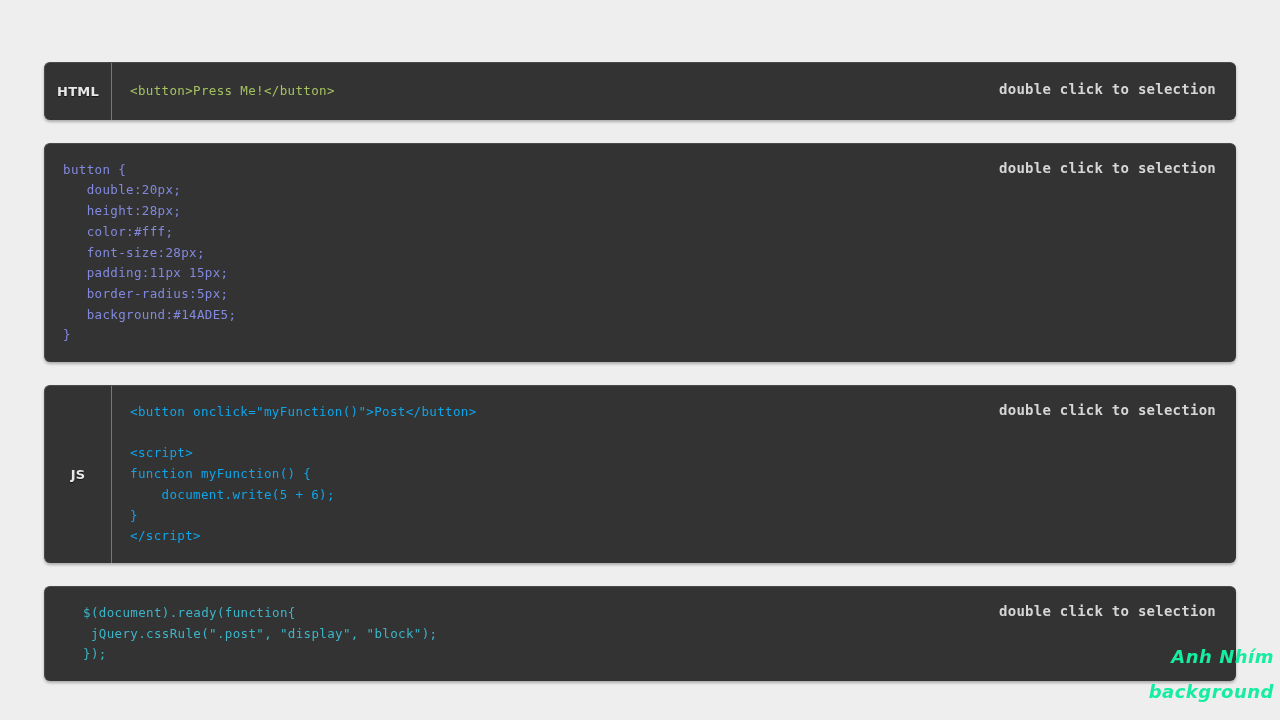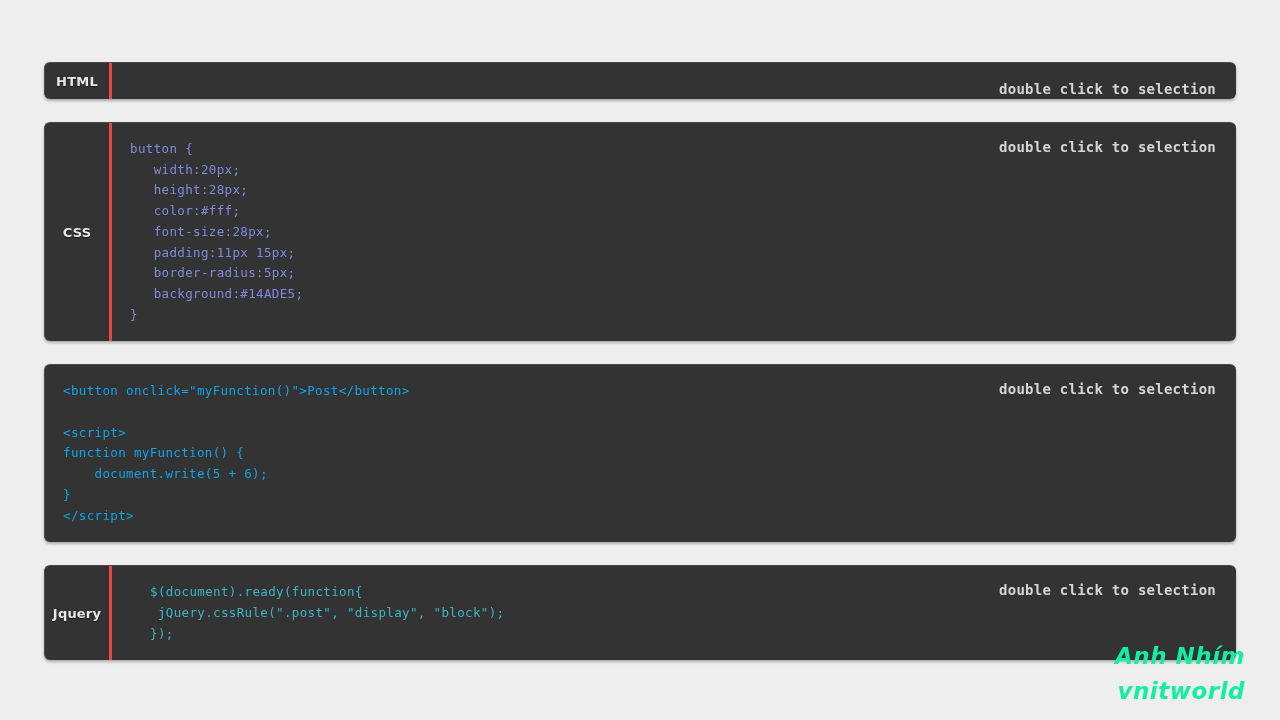--- a/index.html
+++ b/index.html
@@ -36,21 +36,21 @@
   }
 
   .panel + .panel { margin-top: 23px; }
 
   .panel-label {
     width: 67px;
     flex: 0 0 67px;
     display: flex;
     align-items: center;
     justify-content: center;
-    border-right: 3px solid #ef4444;
+    border-right: 1px solid #ef4444;
     box-sizing: border-box;
   }
 
   .panel-label span {
     font-family: "DejaVu Sans", sans-serif;
     font-weight: bold;
     font-size: 13px;
     color: #e8e8e8;
     letter-spacing: 0.2px;
     text-shadow: 0 1px 1px rgba(0,0,0,0.6);
@@ -90,90 +90,88 @@
     color: #d6d6d6;
     white-space: nowrap;
   }
 
   
   .panel.single .panel-body { padding-top: 18px; padding-bottom: 18px; }
   .panel.single .hint { top: 18px; }
 
   .watermark {
     position: absolute;
-    right: 35px;
+    right: 6px;
     bottom: 11px;
     text-align: right;
     font-family: "DejaVu Sans", sans-serif;
     font-weight: bold;
     font-style: italic;
-    font-size: 23px;
+    font-size: 18px;
     line-height: 35px;
     color: #15eda0;
     letter-spacing: 0.5px;
     pointer-events: none;
     z-index: 10;
   }
   .watermark div { display: block; }
 </style>
 </head>
 <body>
 
 <div class="stack">
 
   <div class="panel single">
     <div class="panel-label">
       <span>HTML</span>
     </div>
     <div class="panel-body">
+      <pre class="code html-code">&lt;button&gt;Press Me!&lt;/button&gt;</pre>
       <div class="hint">double click to selection</div>
     </div>
   </div>
 
   <div class="panel">
-    <div class="panel-label">
-      <span>CSS</span>
-    </div>
     <div class="panel-body">
       <pre class="code css-code">button {
-   width:20px;
+   double:20px;
    height:28px;
    color:#fff;
    font-size:28px;
    padding:11px 15px;
    border-radius:5px;
    background:#14ADE5;
 }</pre>
       <div class="hint">double click to selection</div>
     </div>
   </div>
 
   <div class="panel">
+    <div class="panel-label">
+      <span>JS</span>
+    </div>
     <div class="panel-body">
       <pre class="code js-code">&lt;button onclick="myFunction()"&gt;Post&lt;/button&gt;
 
 &lt;script&gt;
 function myFunction() {
     document.write(5 + 6);
 }
 &lt;/script&gt;</pre>
       <div class="hint">double click to selection</div>
     </div>
   </div>
 
   <div class="panel">
-    <div class="panel-label">
-      <span>Jquery</span>
-    </div>
     <div class="panel-body">
       <pre class="code jquery-code">$(document).ready(function{
  jQuery.cssRule(".post", "display", "block");
 });</pre>
       <div class="hint">double click to selection</div>
     </div>
   </div>
 
 </div>
 
 <div class="watermark">
   <div>Anh Nhím</div>
-  <div>vnitworld</div>
+  <div>background</div>
 </div>
 
 </body></html>

